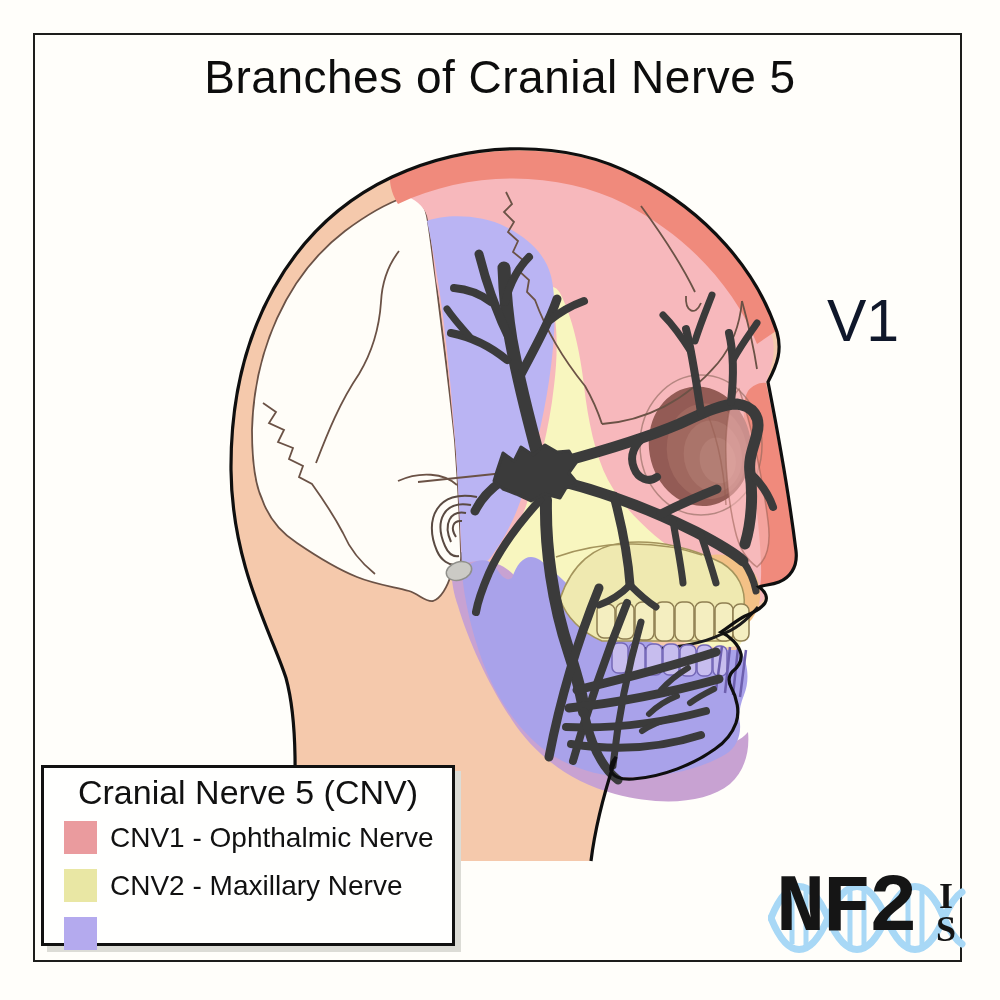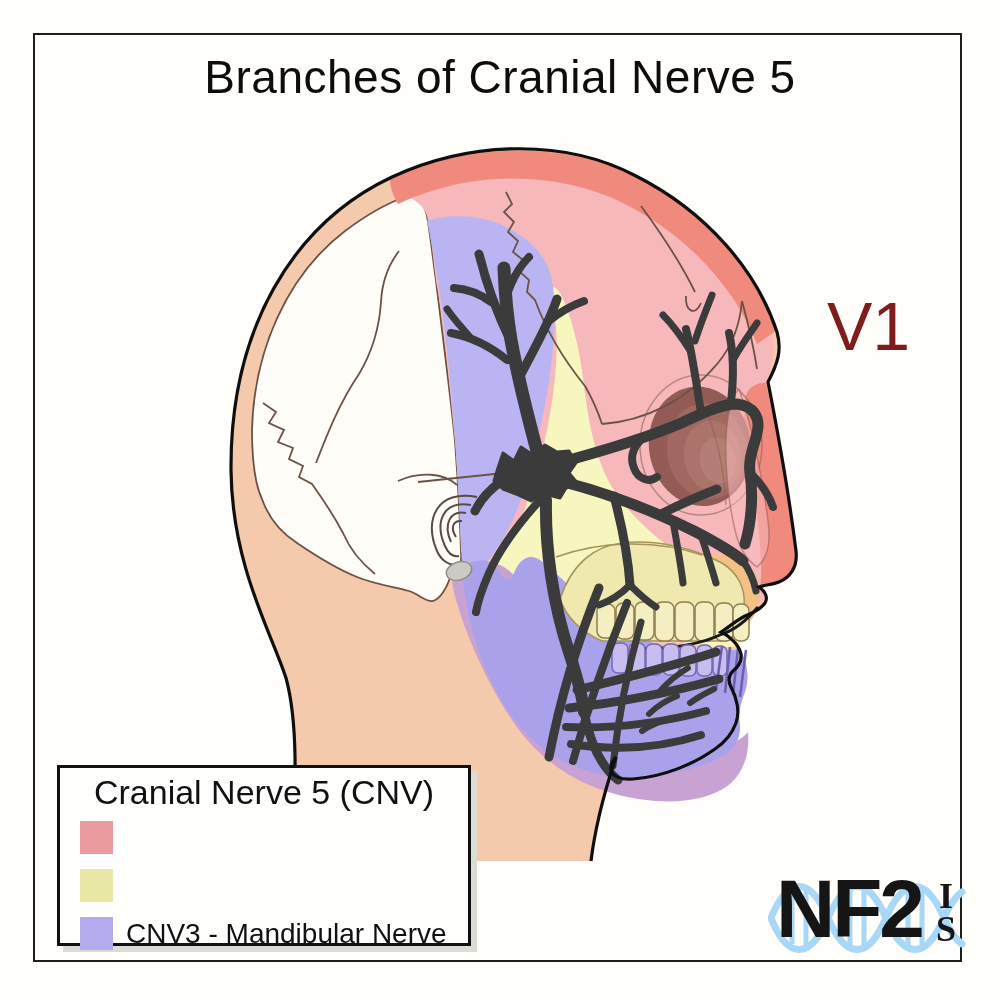--- a/index.html
+++ b/index.html
@@ -3,33 +3,33 @@
 <meta charset="utf-8">
 <style>
   html,body{margin:0;padding:0;background:#fffefa;}
   .stage{position:relative;width:1000px;height:1000px;background:#fffefa;
          font-family:"Liberation Sans",sans-serif;overflow:hidden;border-radius:8px;}
   .frame{position:absolute;left:33px;top:33px;width:929px;height:929px;
          border:2.5px solid #1d1d1b;box-sizing:border-box;}
   .title{position:absolute;top:50px;left:0;width:100%;text-align:center;
          font-size:46px;color:#0d0d0d;letter-spacing:.5px;}
   svg.head{position:absolute;left:0;top:0;width:1000px;height:1000px;}
-  .vlabel{position:absolute;font-size:68px;color:#7f1d1d;line-height:1;}
+  .vlabel{position:absolute;font-size:59px;color:#0f172a;line-height:1;}
   .v1{left:827px;top:292px}.v2{left:821px;top:533px}.v3{left:819px;top:651px}
   .legend{position:absolute;left:41px;top:765px;width:414px;height:181px;
           background:#fffffe;border:3px solid #111;box-sizing:border-box;
-          box-shadow:6px 6px 0 #dcdcd6;margin-left:16px;}
+          box-shadow:6px 6px 0 #dcdcd6;}
   .legend-title{font-size:34px;text-align:center;margin-top:5px;color:#111;}
   .legend-row{display:flex;align-items:center;margin:9px 0 0 20px;height:33px;}
   .legend-row + .legend-row{margin-top:15px;}
   .swatch{width:33px;height:33px;margin-right:13px;flex:0 0 auto;}
   .legend-label{font-size:28px;color:#111;white-space:nowrap;}
   .logo{position:absolute;left:768px;top:874px;width:198px;height:86px;}
   .logo svg{position:absolute;left:0;top:0;}
-  .logo-text{position:absolute;left:8px;top:-6px;font-family:Liberation Sans, sans-serif;
+  .logo-text{position:absolute;left:8px;top:-6px;font-family:Liberation Mono, monospace;
              font-weight:bold;font-size:82px;line-height:1;color:#151515;letter-spacing:-3px;}
   .logo-suffix{position:absolute;left:156px;top:4px;width:44px;text-align:center;
                font-family:"Liberation Serif",serif;font-weight:bold;color:#151515;}
   .suffix-top{font-size:36px;line-height:1;}
   .suffix-bottom{font-size:36px;line-height:1;margin-top:-3px;}
 </style>
 </head>
 <body>
 
 <div class="stage">
@@ -162,27 +162,28 @@
 
     <path fill="none" stroke="#0f0f0f" stroke-width="3.2" d="M 292,861 C 296,782 298,722 286,678 C 272,634 232,566 231,470 C 230,330 292,224 392,177 C 472,140 566,139 636,176 C 707,212 757,271 777,332 C 782,350 778,363 768,382 C 773,408 787,478 796,551 C 798,568 789,578 779,582 C 771,585 764,585 759,587 C 766,592 768,598 765,603 C 761,609 753,613 745,616 C 737,620 729,627 721,632 C 730,636 739,645 741,654 C 742,661 738,667 733,671 C 729,675 728,681 731,687 C 737,698 740,712 736,723 C 732,734 724,743 715,749 C 694,764 663,777 633,779 C 620,780 612,776 611,770 C 610,765 613,761 616,757 C 607,784 596,820 591,861"></path>
   </svg>
 
   <div class="vlabel v1">V1</div>
 
   <div class="legend">
     <div class="legend-title">Cranial Nerve 5 (CNV)</div>
     <div class="legend-row">
       <div class="swatch" style="background-color: rgb(234, 155, 158);"></div>
+      <div class="legend-label">CNV1 - Ophthalmic Nerve</div>
     </div>
     <div class="legend-row">
       <div class="swatch" style="background-color: rgb(233, 231, 164);"></div>
+      <div class="legend-label">CNV2 - Maxillary Nerve</div>
     </div>
     <div class="legend-row">
       <div class="swatch" style="background-color: rgb(180, 170, 238);"></div>
-      <div class="legend-label">CNV3 - Mandibular Nerve</div>
     </div>
   </div>
 
   <div class="logo">
     <svg width="198" height="86" viewBox="0 0 198 86">
       <g stroke="#a8d8f6" stroke-width="7" fill="none" stroke-linecap="round">
         <path d="M 3,44 C 20,2 42,2 60,44 C 78,86 100,86 118,44 C 136,2 158,2 176,44 C 182,58 188,66 194,70"></path>
         <path d="M 3,44 C 20,86 42,86 60,44 C 78,2 100,2 118,44 C 136,86 158,86 176,44 C 182,30 188,22 194,18"></path>
       </g>
       <g stroke="#a8d8f6" stroke-width="5" fill="none">

